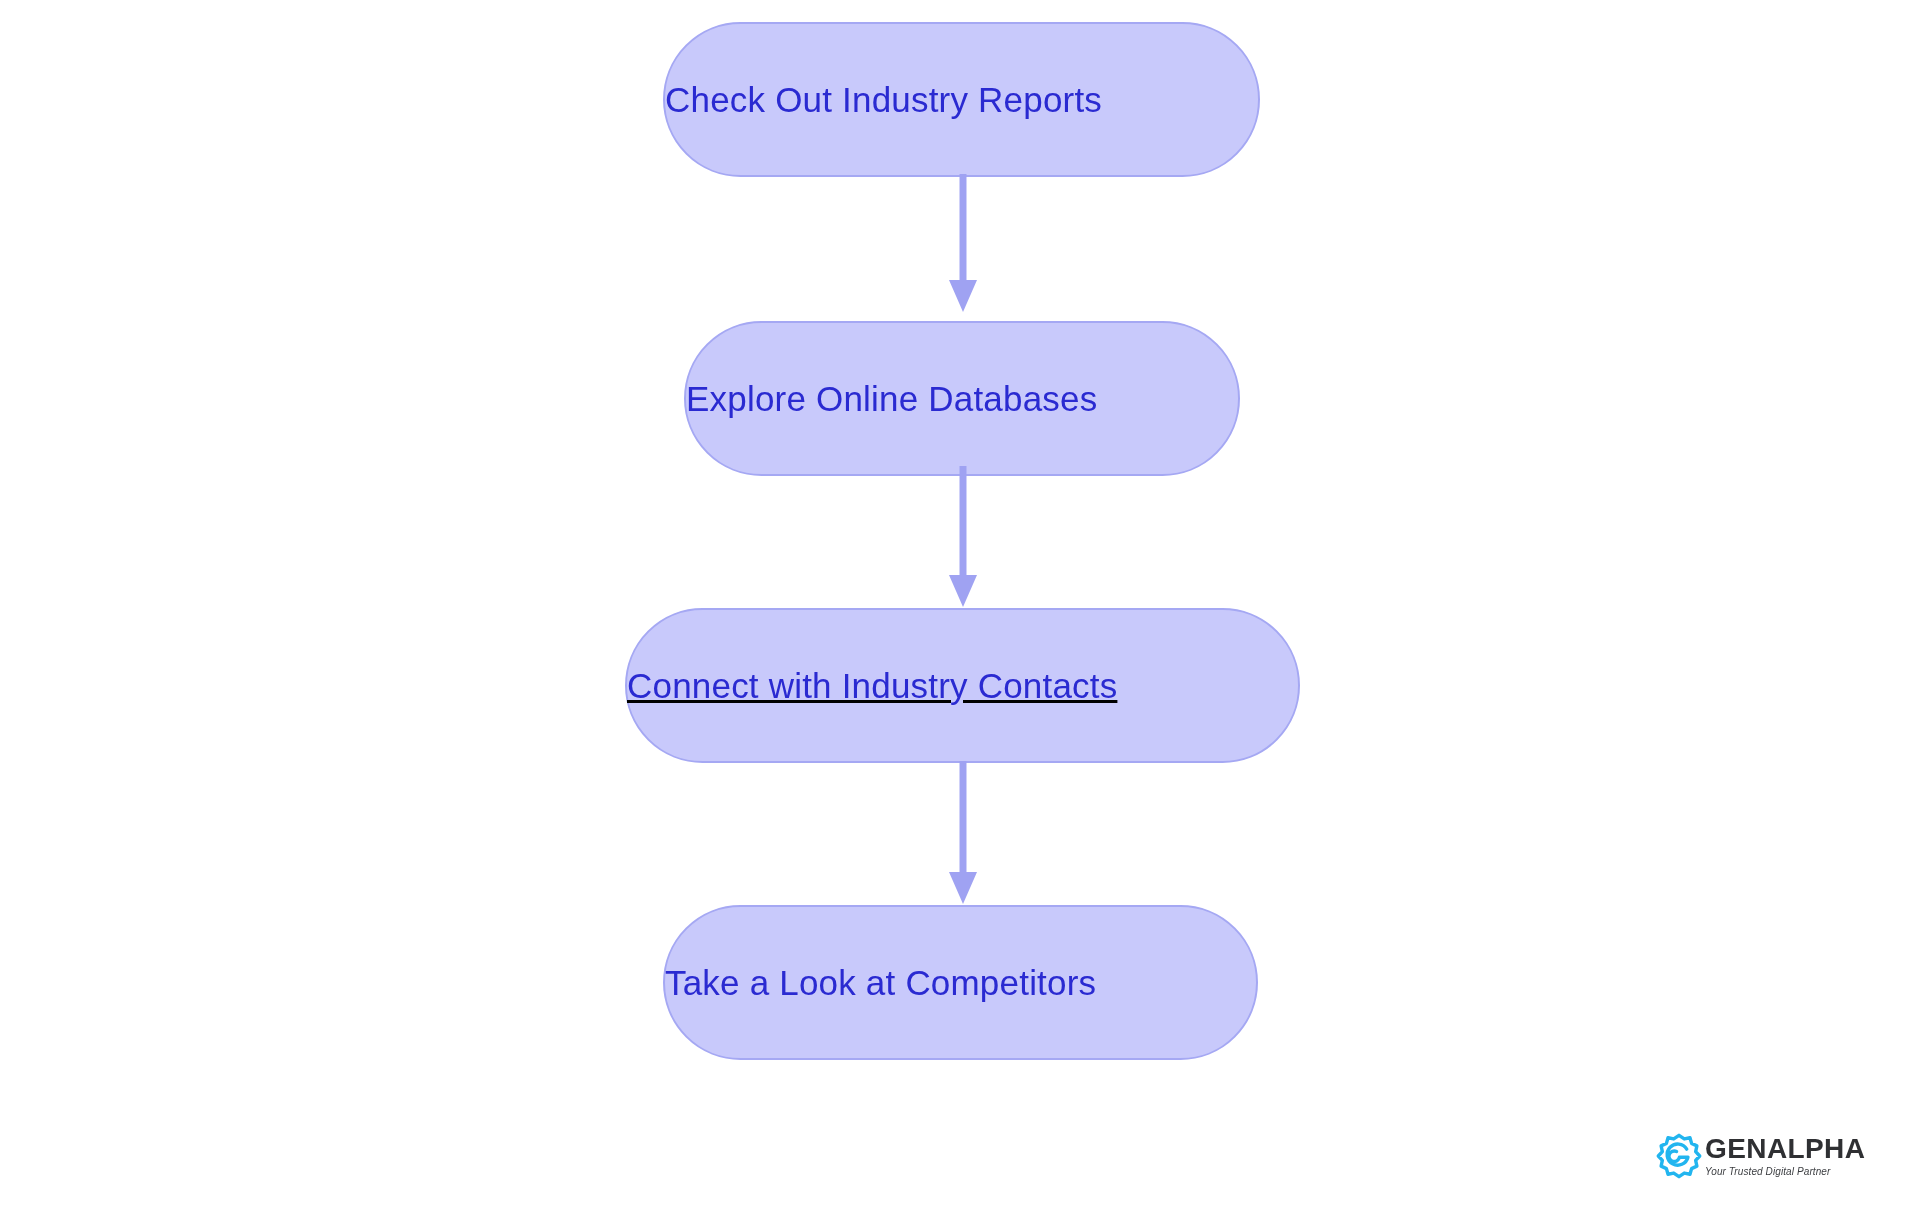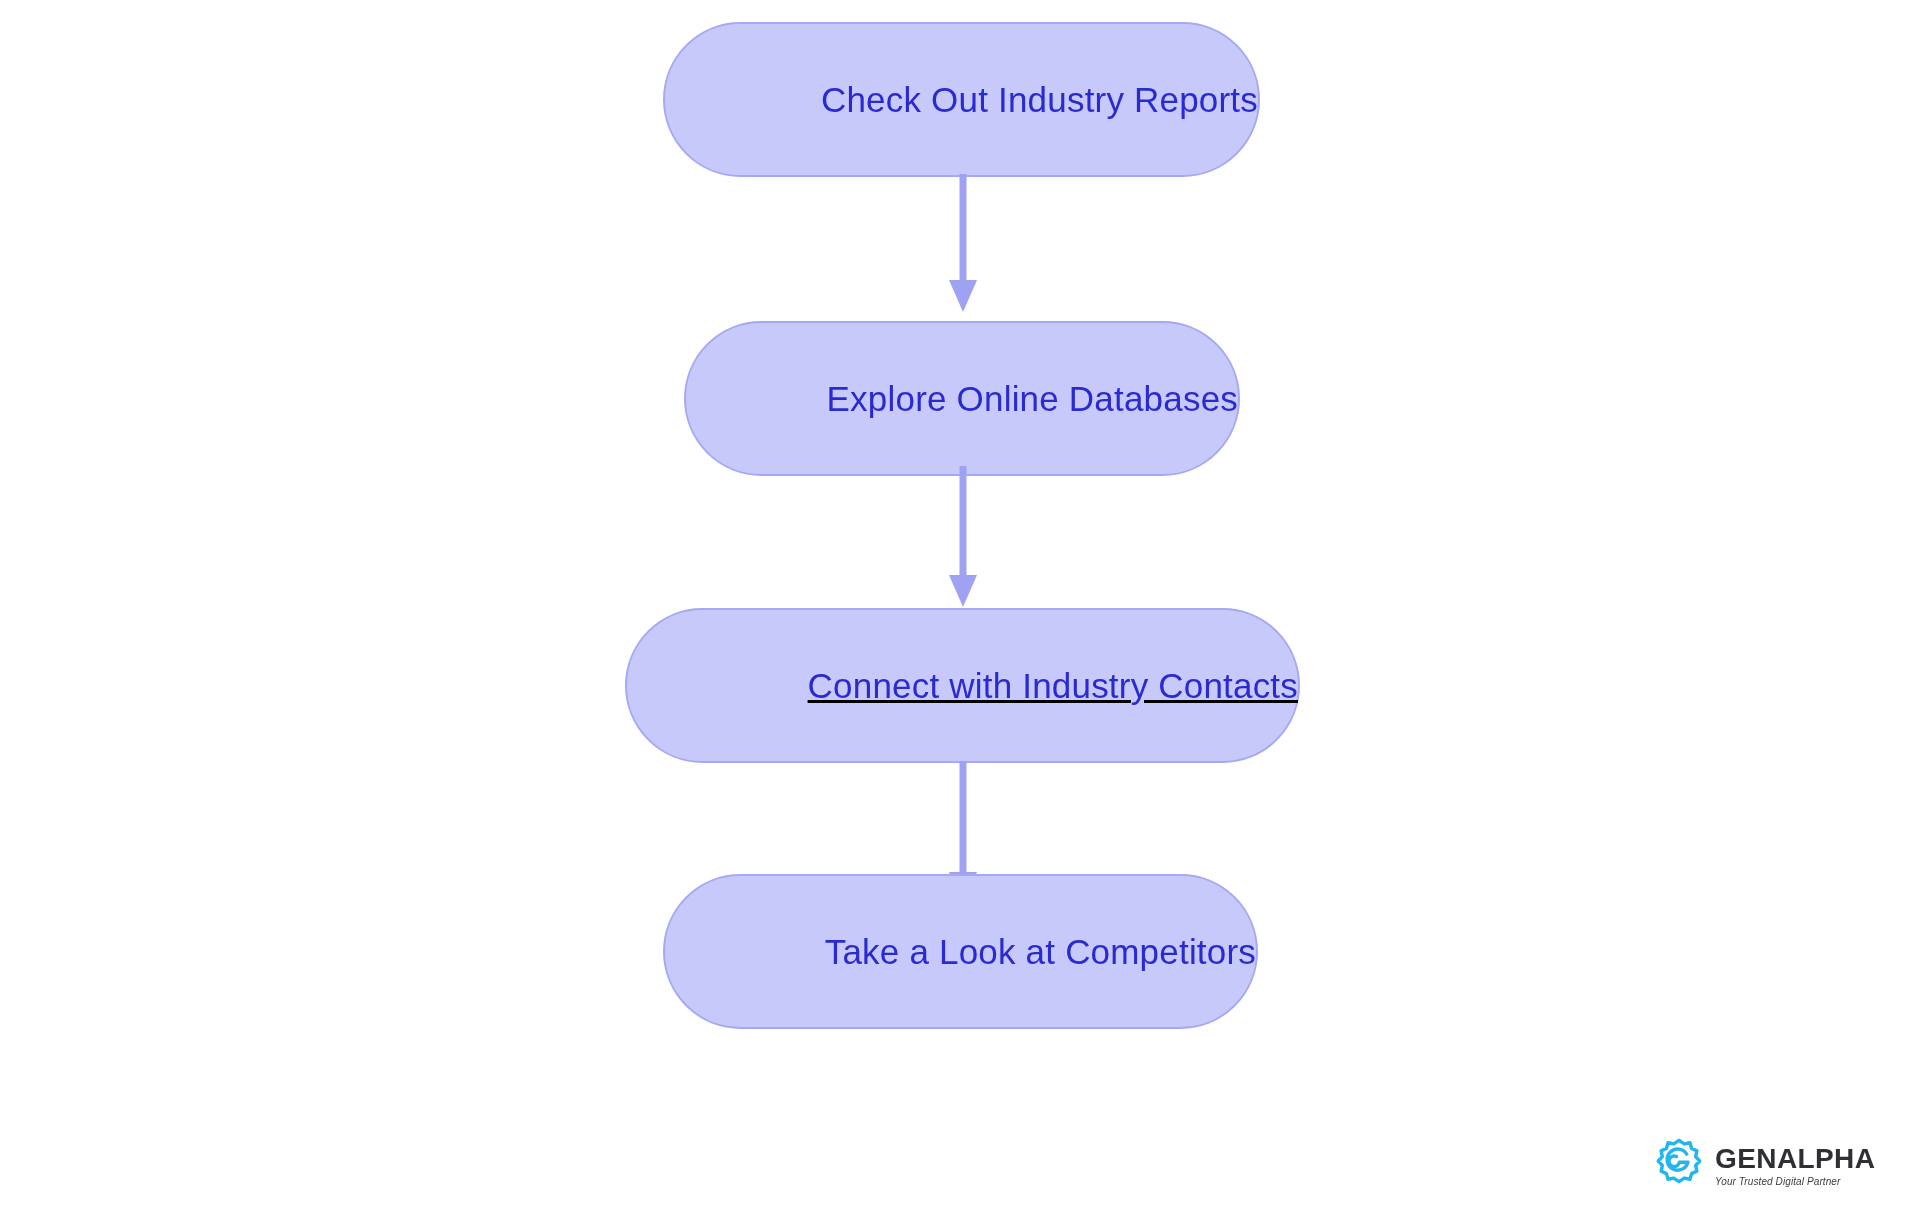--- a/index.html
+++ b/index.html
@@ -24,21 +24,21 @@
   }
 
   .node {
     position: absolute;
     box-sizing: border-box;
     background: #c8c9fb;
     border: 2px solid #a5a8f3;
     border-radius: 999px;
     display: flex;
     align-items: center;
-    justify-content: flex-end;
+    justify-content: flex-start;
     text-align: center;
   }
   .node-label {
     color: #2a2ad1;
     font-family: "Liberation Sans", sans-serif;
     font-size: 35px;
     font-weight: 400;
     letter-spacing: 0.2px;
     line-height: 1.2;
     white-space: nowrap;
@@ -49,36 +49,35 @@
   }
   .connector svg {
     display: block;
     overflow: visible;
   }
 
   
   #node-0 { left: 663px;  top: 22px;   width: 597px; height: 155px; }
   #node-1 { left: 684px;  top: 321px;  width: 556px; height: 155px; }
   #node-2 { left: 625px;  top: 608px;  width: 675px; height: 155px; text-decoration: underline; }
-  #node-3 { left: 663px;  top: 874px;  width: 595px; height: 155px; }
+  #node-3 { left: 663px;  top: 905px;  width: 595px; height: 155px; }
 
   #connector-0 { left: 943px; top: 174px; width: 40px; height: 142px; }
   #connector-1 { left: 943px; top: 466px; width: 40px; height: 145px; }
   #connector-2 { left: 943px; top: 761px; width: 40px; height: 147px; }
 
   
   #brand-logo {
     position: absolute;
     left: 1653px;
     top: 1125px;
     width: 238px;
     height: 62px;
     display: flex;
-    align-items: flex-end;
-    gap: 10px;
+    align-items: center;
   }
   #brand-logo .logo-mark {
     width: 52px;
     height: 52px;
     flex: 0 0 52px;
   }
   #brand-logo .logo-text {
     display: flex;
     flex-direction: column;
     justify-content: center;

